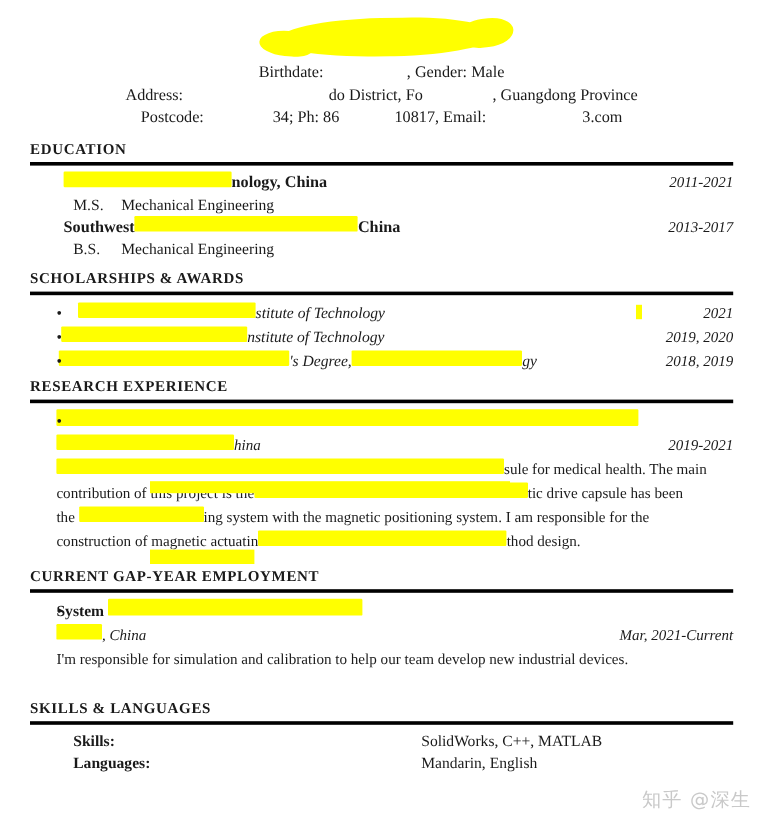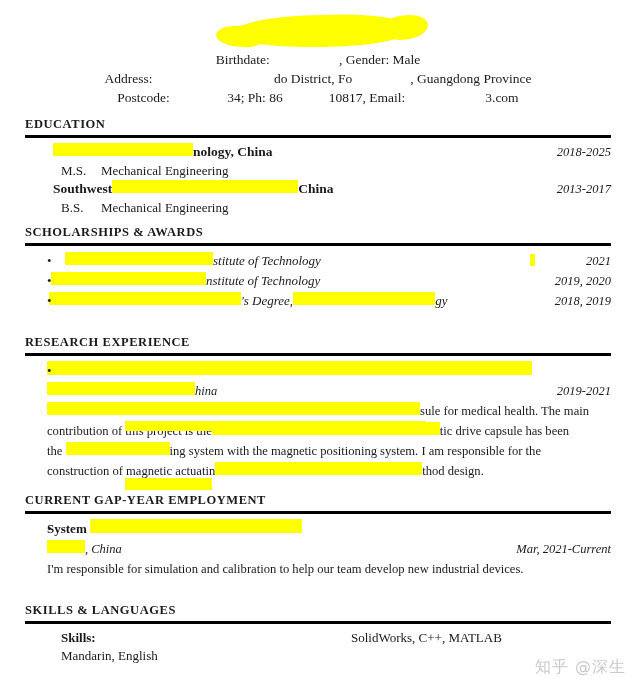--- a/index.html
+++ b/index.html
@@ -254,21 +254,21 @@
   </div>
 
   <div class="section" style="margin-top:10px">
     <div class="section-title">EDUCATION</div>
     <div class="rule"></div>
 
     <div class="row">
       <div class="left bold">
         <span class="hl" style="width:140px;height:13px"></span><span>nology, China</span>
       </div>
-      <div class="right">2018-2025</div>
+      <div class="right">2011-2021</div>
     </div>
     <div class="hl-blob" style="left:505px; top:137px; width:5px; height:12px;"></div>
 
     <div class="degree">
       <span class="deg-abbr">M.S.</span><span>Mechanical Engineering</span>
     </div>
 
     <div class="row">
       <div class="left bold">
         <span>Southwest</span><span class="hl" style="width:186px;height:13px"></span><span>China</span>
@@ -300,21 +300,21 @@
     </div>
 
     <div class="bullet-row">
       <div class="btext">
         <span class="hl" style="width:192px;height:13px;margin-left:-16px"></span><span>'s Degree,</span><span class="hl" style="width:142px;height:13px"></span><span>gy</span>
       </div>
       <div class="byear">2018, 2019</div>
     </div>
   </div>
 
-  <div class="section" style="margin-top:24px">
+  <div class="section" style="margin-top:4px">
     <div class="section-title">RESEARCH EXPERIENCE</div>
     <div class="rule"></div>
 
     <div class="exp-block">
       <div class="exp-bullet">•</div>
 
       <div class="exp-title">
         <span class="hl" style="width:485px;height:14px;margin-left:-18px"></span>
       </div>
 
@@ -373,19 +373,20 @@
 
   <div class="section" style="margin-top:24px">
     <div class="section-title">SKILLS &amp; LANGUAGES</div>
     <div class="rule"></div>
 
     <div class="skill-row">
       <div class="k">Skills:</div>
       <div class="v">SolidWorks, C++, MATLAB</div>
     </div>
     <div class="skill-row">
+      <div class="k">Languages:</div>
       <div class="v">Mandarin, English</div>
     </div>
   </div>
 
   <div class="watermark">知乎 @深生</div>
 
 </div>
 
 </body></html>

